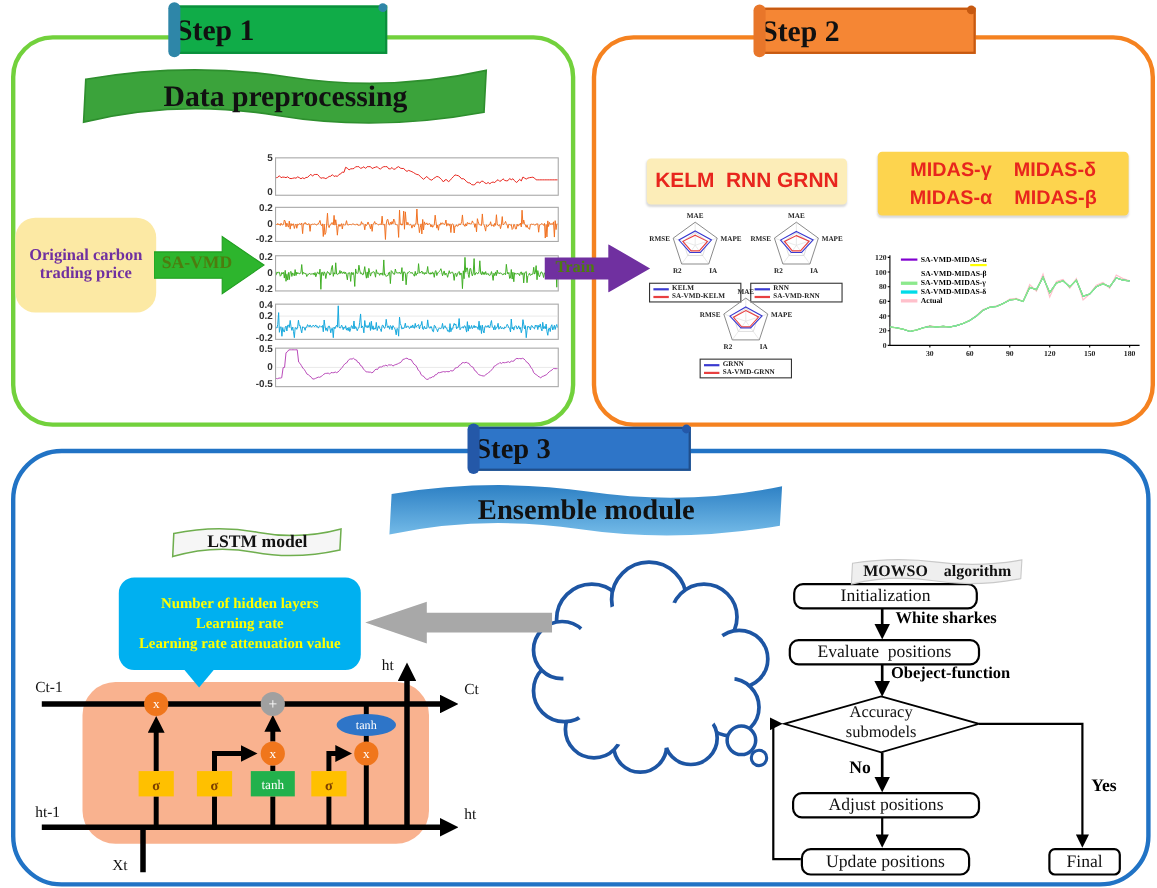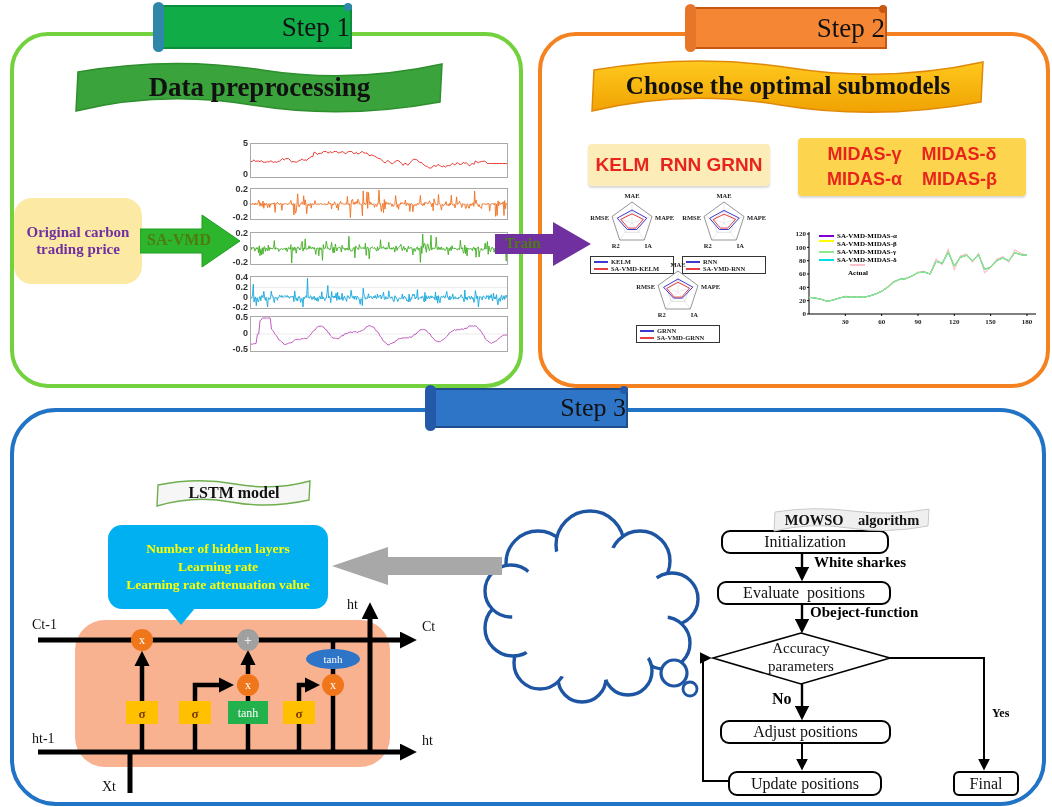--- a/index.html
+++ b/index.html
@@ -1,21 +1,21 @@
 <!DOCTYPE html>
 <html><head>
 <meta charset="utf-8">
 <style>
   html,body{margin:0;padding:0;background:#fff;}
   #canvas{position:relative;width:1052px;height:807px;background:#fff;overflow:hidden;
           font-family:"Liberation Serif",serif;}
   .abs{position:absolute;}
   .stepbox{position:absolute;border-radius:38px;background:transparent;}
-  .scroll{position:absolute;display:flex;align-items:center;justify-content:flex-end;
-          font-weight:normal;font-size:27px;color:#111;z-index:6;}
+  .scroll{position:absolute;display:flex;align-items:center;justify-content:flex-start;
+          font-weight:bold;font-size:27px;color:#111;z-index:6;}
   .scroll .cap{position:absolute;width:11px;border-radius:6px;top:-5px;bottom:-5px;}
   .scroll .knob{position:absolute;width:8px;height:8px;border-radius:50%;top:-4px;}
   .bannerwrap{position:absolute;z-index:5;}
   .bannerwrap svg{position:absolute;left:0;top:0;}
   .bannerwrap .btxt{position:relative;width:100%;height:100%;display:flex;align-items:center;
                     justify-content:center;font-weight:bold;color:#111;}
   .sig-ticks{position:absolute;display:flex;flex-direction:column;justify-content:space-between;
              align-items:flex-end;font-family:"Liberation Sans",sans-serif;font-weight:bold;
              font-size:9px;color:#333;}
   .sig-frame{position:absolute;border:1px solid #a9a9a9;background:#fff;}
@@ -135,32 +135,20 @@
   </div>
 
   <div class="stepbox" style="left:538px;top:32px;width:504px;height:348px;border:4px solid #f58220;"></div>
 
   <div class="scroll" style="left:690px;top:7px;width:193px;height:38px;background:#f58634;border:2px solid #c65911;">
     <div class="cap" style="left:-7px;background:#e8762a;"></div>
     <div class="knob" style="right:-2px;background:#c65911;"></div>
     <span>Step 2</span>
   </div>
 
-  <div class="bannerwrap" style="left:588px;top:55px;width:400px;height:62px;">
-    <svg width="400" height="62" viewBox="0 0 400 62">
-      <defs>
-          <linearGradient id="gold" x1="0" y1="0" x2="0" y2="1">
-        <stop offset="0" stop-color="#ffc91e"></stop>
-            <stop offset="1" stop-color="#f0a202"></stop>
-      </linearGradient>
-        </defs>
-      <path d="M6,15 Q107,-2 203,13 T395,7 L393,47 Q288,66 192,50 T4,56 Z" fill="url(#gold)" stroke="#e08908" stroke-width="1.5"></path>
-    </svg>
-    <div class="btxt" style="font-size:25px;">Choose the optimal submodels</div>
-  </div>
 
   <div class="yelbox" style="left:588px;top:144px;width:182px;height:42px;background:#fcedb8;border-radius:4px;font-size:19px;box-shadow:0 2px 2px rgba(0,0,0,0.15);justify-content:center;">
     <span>KELM  RNN GRNN</span>
   </div>
 
   <div class="yelbox" style="left:798px;top:138px;width:228px;height:58px;background:#fdd44e;border-radius:4px;font-size:18px;line-height:25px;box-shadow:0 2px 2px rgba(0,0,0,0.15);">
     <span>MIDAS-γ    MIDAS-δ</span>
     <span>MIDAS-α    MIDAS-β</span>
   </div>
 
@@ -290,48 +278,60 @@
         <polyline points="14.0,69.3 20.1,70.0 26.1,71.3 32.2,73.3 38.2,72.0 44.3,70.0 50.3,68.7 56.4,69.3 62.4,68.7 68.5,69.3 74.5,68.0 80.6,66.0 86.6,63.3 92.7,59.3 98.8,54.0 104.8,51.3 110.9,50.7 116.9,48.0 123.0,44.7 129.0,44.0 135.1,46.0 141.1,33.3 147.2,35.3 153.2,24.0 159.3,38.0 165.4,29.3 171.4,27.3 177.5,32.7 183.5,26.7 189.6,41.3 195.6,39.3 201.7,32.7 207.7,30.0 213.8,32.7 219.8,24.7 225.9,26.7 231.9,27.3" fill="none" stroke="#8000d0" stroke-width="1"></polyline>
         <polyline points="14.0,69.3 20.1,70.0 26.1,71.3 32.2,73.3 38.2,72.0 44.3,70.0 50.3,68.7 56.4,69.3 62.4,68.7 68.5,69.3 74.5,68.0 80.6,66.0 86.6,63.3 92.7,59.3 98.8,54.0 104.8,51.3 110.9,50.7 116.9,48.0 123.0,44.7 129.0,44.0 135.1,46.0 141.1,33.3 147.2,35.3 153.2,24.0 159.3,38.0 165.4,29.3 171.4,27.3 177.5,32.7 183.5,26.7 189.6,41.3 195.6,39.3 201.7,32.7 207.7,30.0 213.8,32.7 219.8,24.7 225.9,26.7 231.9,27.3" fill="none" stroke="#ffff00" stroke-width="1"></polyline>
         <polyline points="14.0,69.3 20.1,70.0 26.1,71.3 32.2,73.3 38.2,72.0 44.3,70.0 50.3,68.7 56.4,69.3 62.4,68.7 68.5,69.3 74.5,68.0 80.6,66.0 86.6,63.3 92.7,59.3 98.8,54.0 104.8,51.3 110.9,50.7 116.9,48.0 123.0,44.7 129.0,44.0 135.1,46.0 141.1,33.3 147.2,35.3 153.2,24.0 159.3,38.0 165.4,29.3 171.4,27.3 177.5,32.7 183.5,26.7 189.6,41.3 195.6,39.3 201.7,32.7 207.7,30.0 213.8,32.7 219.8,24.7 225.9,26.7 231.9,27.3" fill="none" stroke="#00dce8" stroke-width="1"></polyline>
         <polyline points="14.0,69.3 20.1,70.0 26.1,71.3 32.2,73.3 38.2,72.0 44.3,70.0 50.3,68.7 56.4,69.3 62.4,68.7 68.5,69.3 74.5,68.0 80.6,66.0 86.6,63.3 92.7,59.3 98.8,54.0 104.8,51.3 110.9,50.7 116.9,48.0 123.0,44.7 129.0,44.0 135.1,46.0 141.1,33.3 147.2,35.3 153.2,24.0 159.3,38.0 165.4,29.3 171.4,27.3 177.5,32.7 183.5,26.7 189.6,41.3 195.6,39.3 201.7,32.7 207.7,30.0 213.8,32.7 219.8,24.7 225.9,26.7 231.9,27.3" fill="none" stroke="#8ce98c" stroke-width="1.2"></polyline>
       </svg>
     <div class="abs" style="left:24px;top:4px;">
       <div style="display:flex;align-items:center;gap:3px;">
           <span class="abs" style="position: static; width: 15px; height: 2.4px; background: rgb(128, 0, 208); display: inline-block;"></span>
           <span style="font-weight:bold;font-size:7px;">SA-VMD-MIDAS-α</span>
         </div>
-      <div style="display:flex;align-items:flex-start;gap:3px;">
+      <div style="display:flex;align-items:flex-end;gap:3px;flex-direction:column;">
           <span style="width: 15px; height: 2.4px; background: rgb(255, 255, 0); display: inline-block;"></span>
           <span style="font-weight:bold;font-size:7px;">SA-VMD-MIDAS-β</span>
         </div>
       <div style="display:flex;align-items:center;gap:3px;">
           <span style="width: 15px; height: 2.4px; background: rgb(140, 233, 140); display: inline-block;"></span>
           <span style="font-weight:bold;font-size:7px;">SA-VMD-MIDAS-γ</span>
         </div>
       <div style="display:flex;align-items:center;gap:3px;">
           <span style="width: 15px; height: 2.4px; background: rgb(0, 220, 232); display: inline-block;"></span>
           <span style="font-weight:bold;font-size:7px;">SA-VMD-MIDAS-δ</span>
         </div>
-      <div style="display:flex;align-items:center;gap:3px;flex-direction:column;">
+      <div style="display:flex;align-items:center;gap:3px;">
           <span style="width: 15px; height: 2.4px; background: rgb(255, 192, 203); display: inline-block;"></span>
           <span style="font-weight:bold;font-size:7px;">Actual</span>
         </div>
     </div>
   </div>
 
 
   <div class="stepbox" style="left:10px;top:408px;width:1028px;height:390px;border:4px solid #2173c5;border-radius:46px;"></div>
 
   <div class="scroll" style="left:430px;top:388px;width:194px;height:36px;background:#2e75c8;border:2px solid #1f4e8c;font-size:26px;">
     <div class="cap" style="left:-7px;background:#2458a8;"></div>
     <div class="knob" style="right:-2px;background:#2458a8;"></div>
     <span>Step 3</span>
   </div>
 
+  <div class="bannerwrap" style="left:350px;top:436px;width:366px;height:56px;">
+    <svg width="366" height="56" viewBox="0 0 366 56">
+      <defs>
+          <linearGradient id="blu" x1="0" y1="0" x2="0" y2="1">
+        <stop offset="0" stop-color="#2d80c4"></stop>
+            <stop offset="1" stop-color="#74bbe8"></stop>
+      </linearGradient>
+        </defs>
+      <path d="M6,13 Q98,-2 186,11 T361,6 L359,42 Q264,58 176,45 T4,50 Z" fill="url(#blu)"></path>
+    </svg>
+    <div class="btxt" style="font-size:26px;">Ensemble module</div>
+  </div>
 
   <div class="bannerwrap" style="left:155px;top:478px;width:158px;height:30px;">
     <svg width="158" height="30" viewBox="0 0 158 30">
       <path d="M3,7 Q42,-1 80,6 T155,3 L154,22 Q113,31 76,24 T2,28 Z" fill="#f6f6f6" stroke="#6fae4e" stroke-width="1.4"></path>
     </svg>
     <div class="btxt" style="font-size:16px;">LSTM model</div>
   </div>
 
   <div class="bubble" style="left:108px;top:525px;width:220px;height:84px;">
     <div class="bl">Number of hidden layers</div>
@@ -459,22 +459,22 @@
       <path d="M230,180 H324 V289" fill="none" stroke="#000" stroke-width="2" marker-end="url(#fb)"></path>
       <polygon points="141,155 230,180 141,206 53,180" fill="#fff" stroke="#000" stroke-width="1.6"></polygon>
     </svg>
 
     <div class="fcbox" style="left:61px;top:52px;width:164px;height:20px;">Initialization</div>
     <div class="fclabel" style="left:154px;top:76px;">White sharkes</div>
     <div class="fcbox" style="left:57px;top:103px;width:170px;height:20px;">Evaluate  positions</div>
     <div class="fclabel" style="left:150px;top:126px;">Obeject-function</div>
     <div class="abs" style="left:81px;top:161px;width:120px;text-align:center;font-size:15px;line-height:18px;color:#111;z-index:4;">
       <div>Accuracy</div>
-      <div>parameters</div>
+      <div>submodels</div>
     </div>
     <div class="fclabel" style="left:112px;top:212px;font-size:16px;">No</div>
-    <div class="fclabel" style="left:332px;top:228px;font-size:12px;text-align:right;">Yes</div>
+    <div class="fclabel" style="left:332px;top:228px;font-size:16px;text-align:right;">Yes</div>
     <div class="fcbox" style="left:60px;top:242px;width:167px;height:20px;">Adjust positions</div>
     <div class="fcbox" style="left:68px;top:293px;width:150px;height:21px;">Update positions</div>
     <div class="fcbox" style="left:293px;top:293px;width:62px;height:21px;border-radius:6px;">Final</div>
   </div>
 
 </div>
 
 </body></html>

